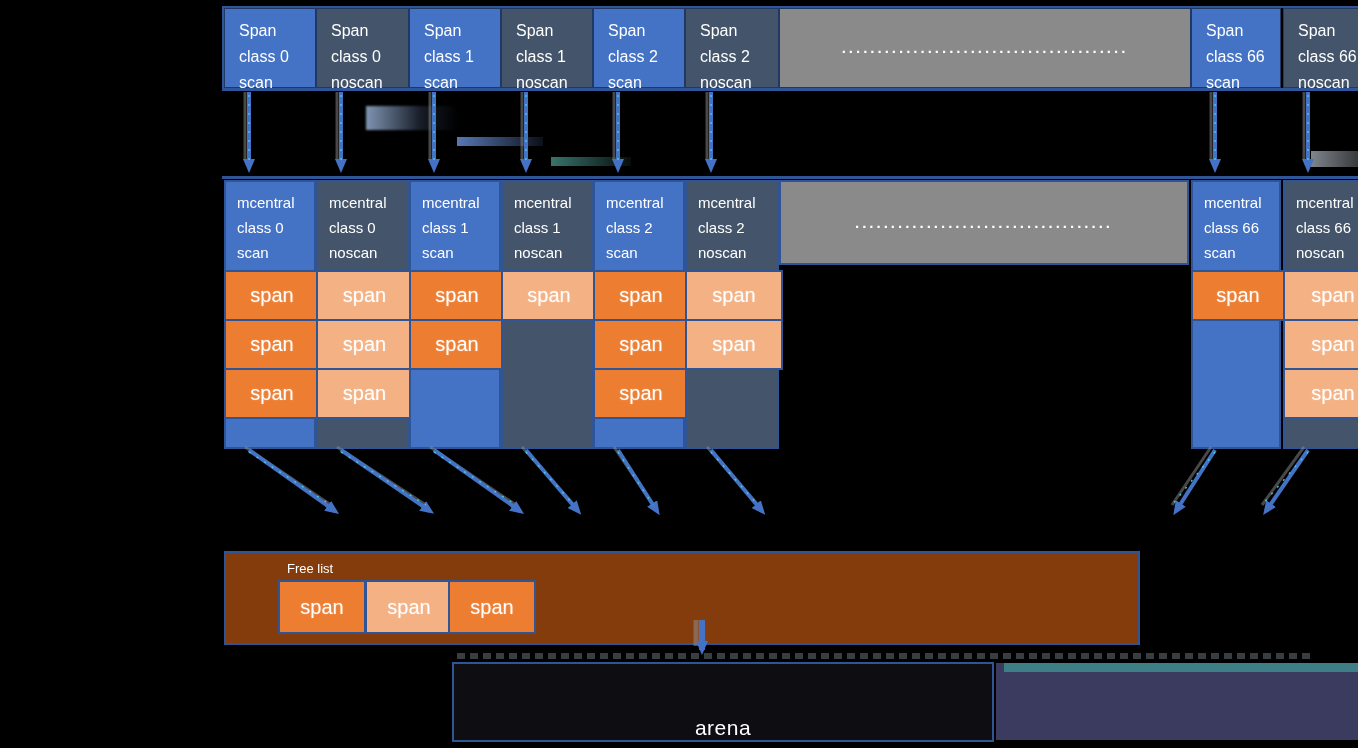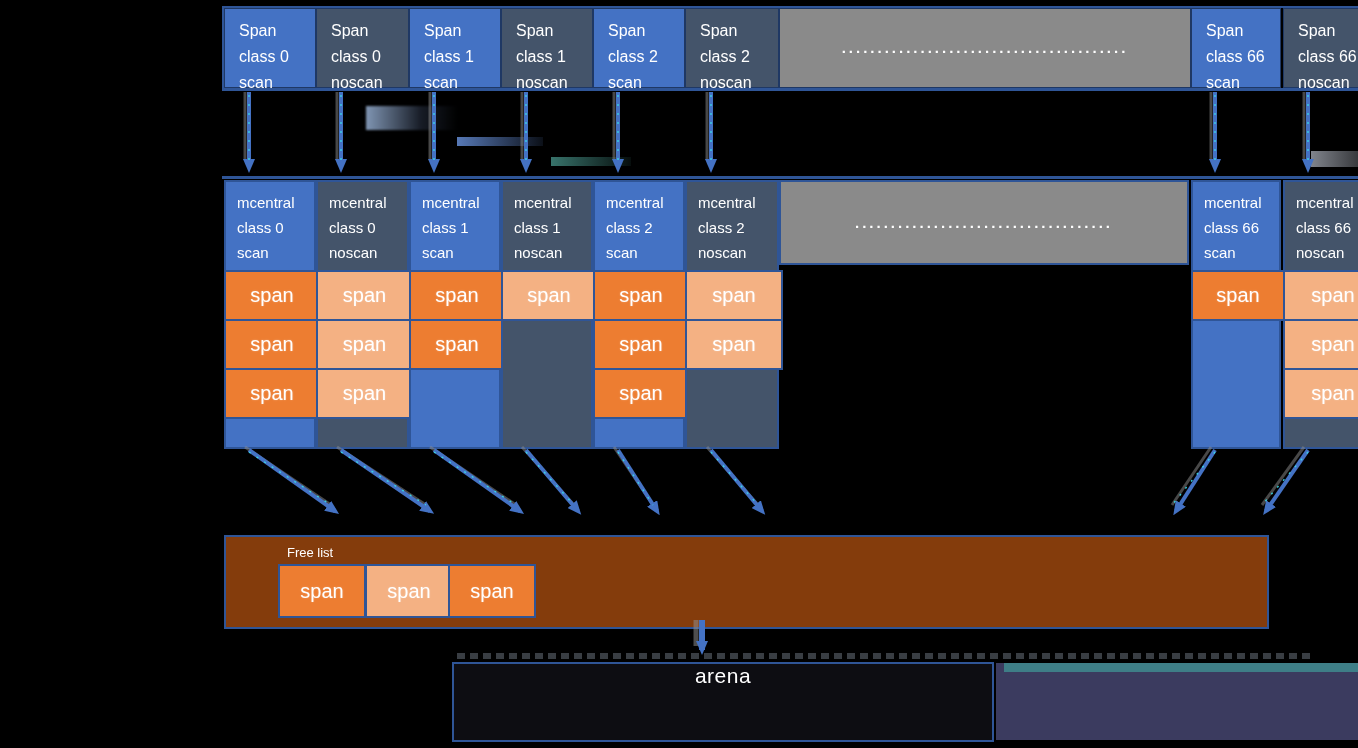--- a/index.html
+++ b/index.html
@@ -43,21 +43,21 @@
   .freelabel{position:absolute;left:61px;top:8px;color:#fff;font-size:13px;}
   .fl-span{
     position:absolute;top:27px;width:84px;height:50px;border:2px solid var(--border);
     color:#fff;font-size:20px;display:flex;align-items:center;justify-content:center;
     text-shadow:0 0 2px rgba(255,255,255,.3);
   }
   .fl-span.orange{background:var(--orange);}
   .fl-span.peach{background:var(--peach);}
   .arena{
     background:var(--arenabg);border:2px solid var(--border);color:#fff;font-size:21px;
-    display:flex;align-items:flex-start;justify-content:center;letter-spacing:.5px;
+    display:flex;align-items:flex-end;justify-content:center;letter-spacing:.5px;
   }
   .sidebox{background:var(--purple);}
   .tealstrip{position:absolute;left:8px;top:0;width:364px;height:9px;background:var(--teal);}
   .dashline{
     height:6px;
     background:repeating-linear-gradient(90deg,#3f444a 0 8px,transparent 8px 13px);
     opacity:.9;
   }
   .tealaccent{background:#2E8C8C;}
   svg.arrows{position:absolute;left:0;top:0;pointer-events:none;}
@@ -166,21 +166,21 @@
       <div class="abs column noscan" style="left: 1262px; top: 180px; width: 96px; height: 269px;">
         <div class="colhead">mcentral
 class 66
 noscan</div>
         <div class="spanbox peach" style="top: 88px;">span</div>
         <div class="spanbox peach" style="top: 137px;">span</div>
         <div class="spanbox peach" style="top: 186px;">span</div>
       </div>
     </div>
 
-  <div class="abs freelist" style="left:203px;top:535px;width:1045px;height:94px;text-decoration:underline;">
+  <div class="abs freelist" style="left:203px;top:551px;width:916px;height:94px;text-decoration:underline;">
     <div class="freelabel">Free list</div>
     <div id="free-spans">
         <div class="fl-span orange" style="left: 52px;">span</div>
         <div class="fl-span peach" style="left: 139px;">span</div>
         <div class="fl-span orange" style="left: 222px;">span</div>
       </div>
   </div>
 
   <div class="abs dashline" style="left:436px;top:653px;width:858px;"></div>
 

